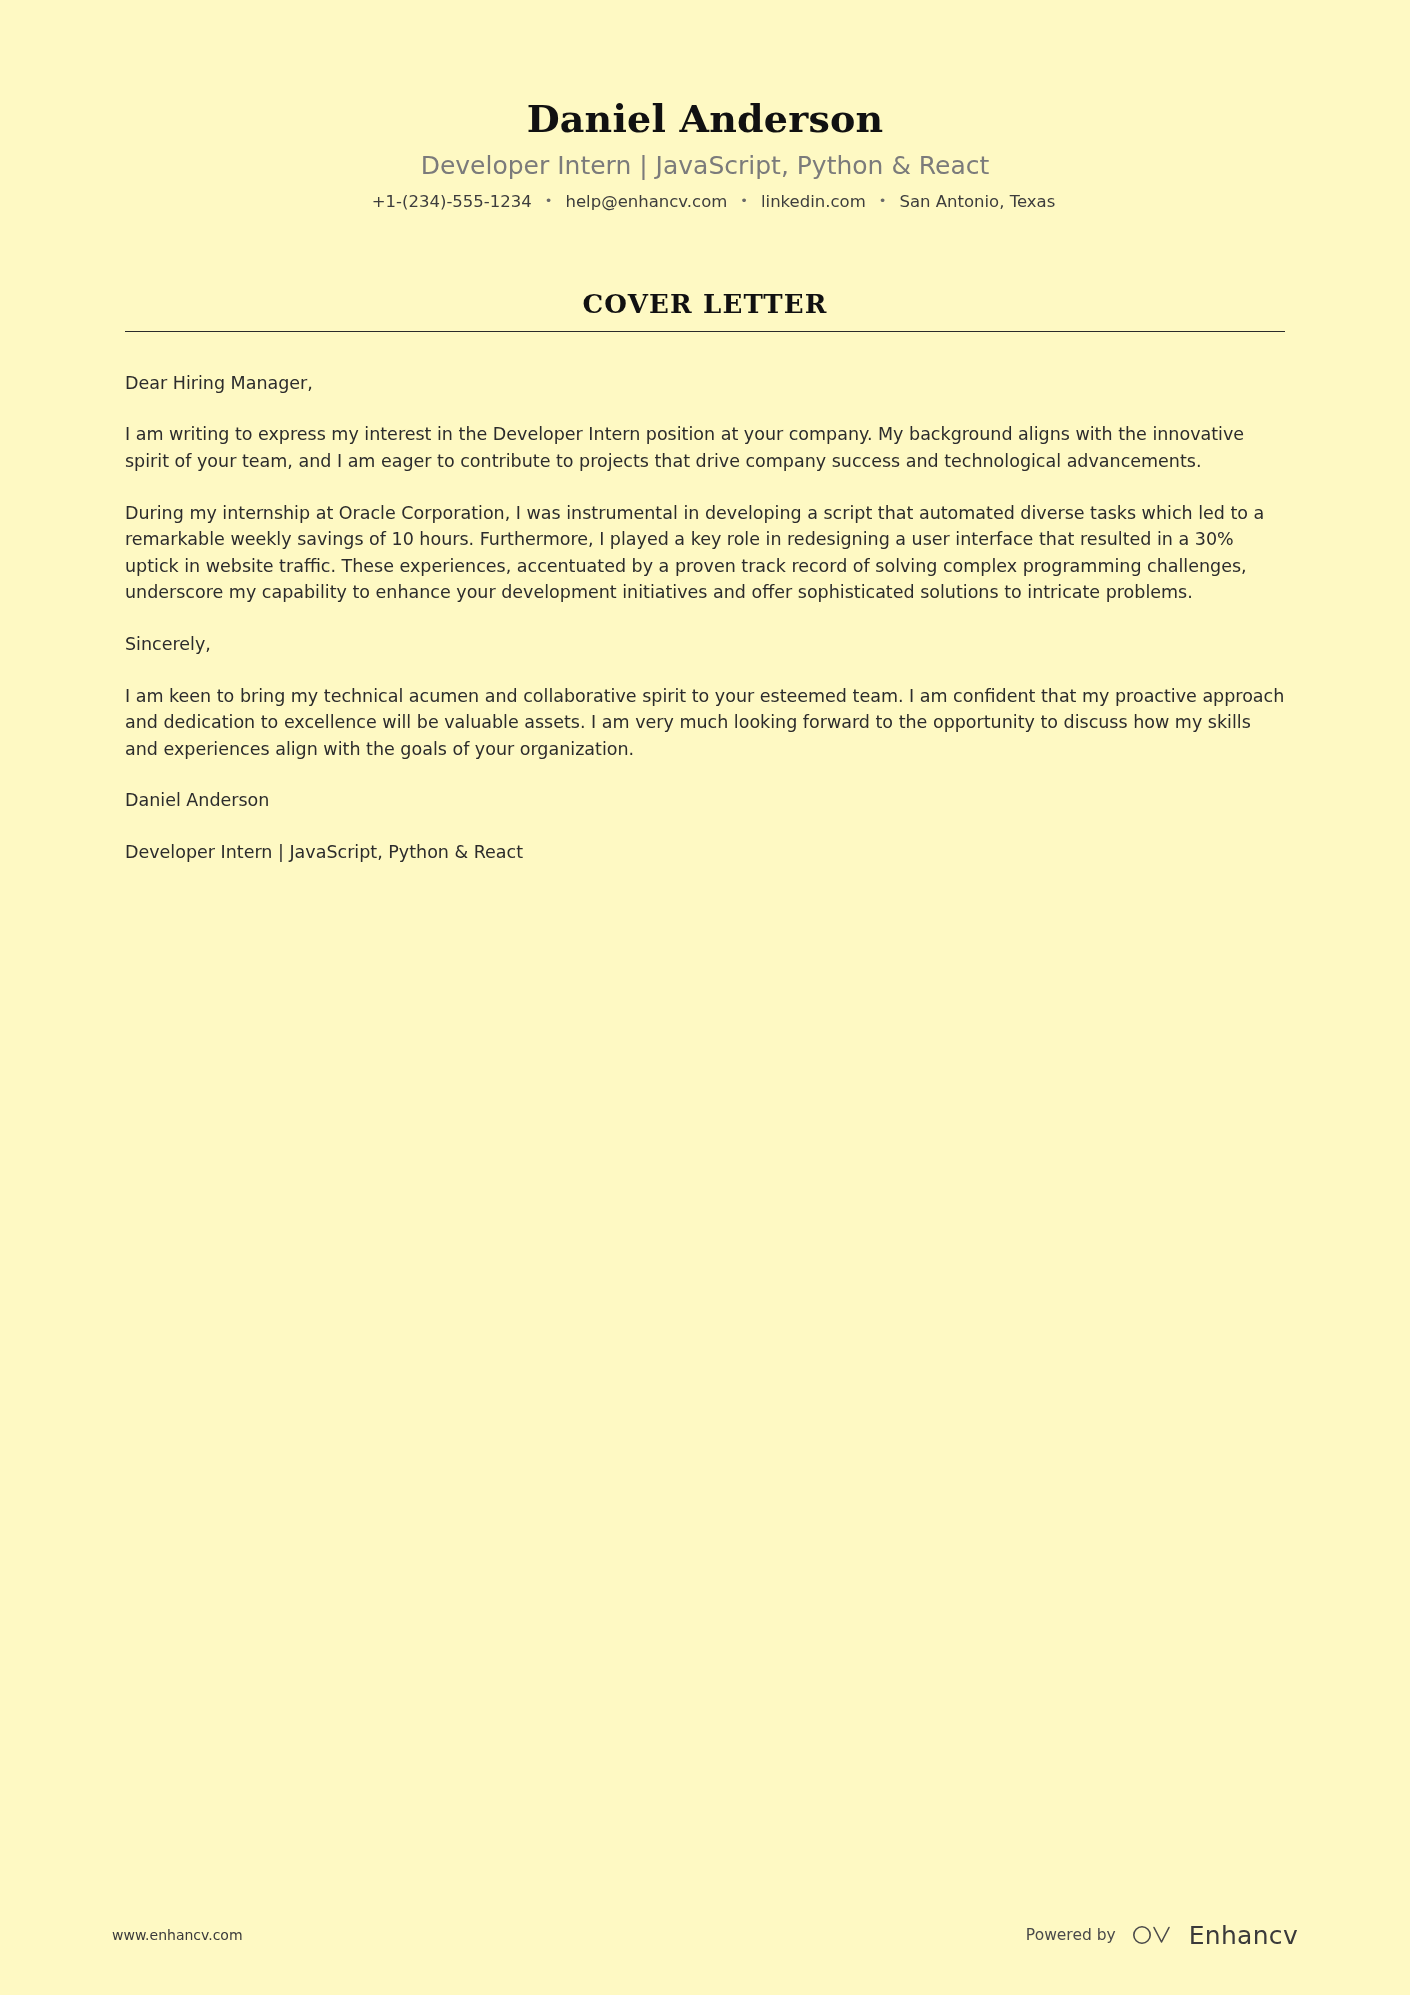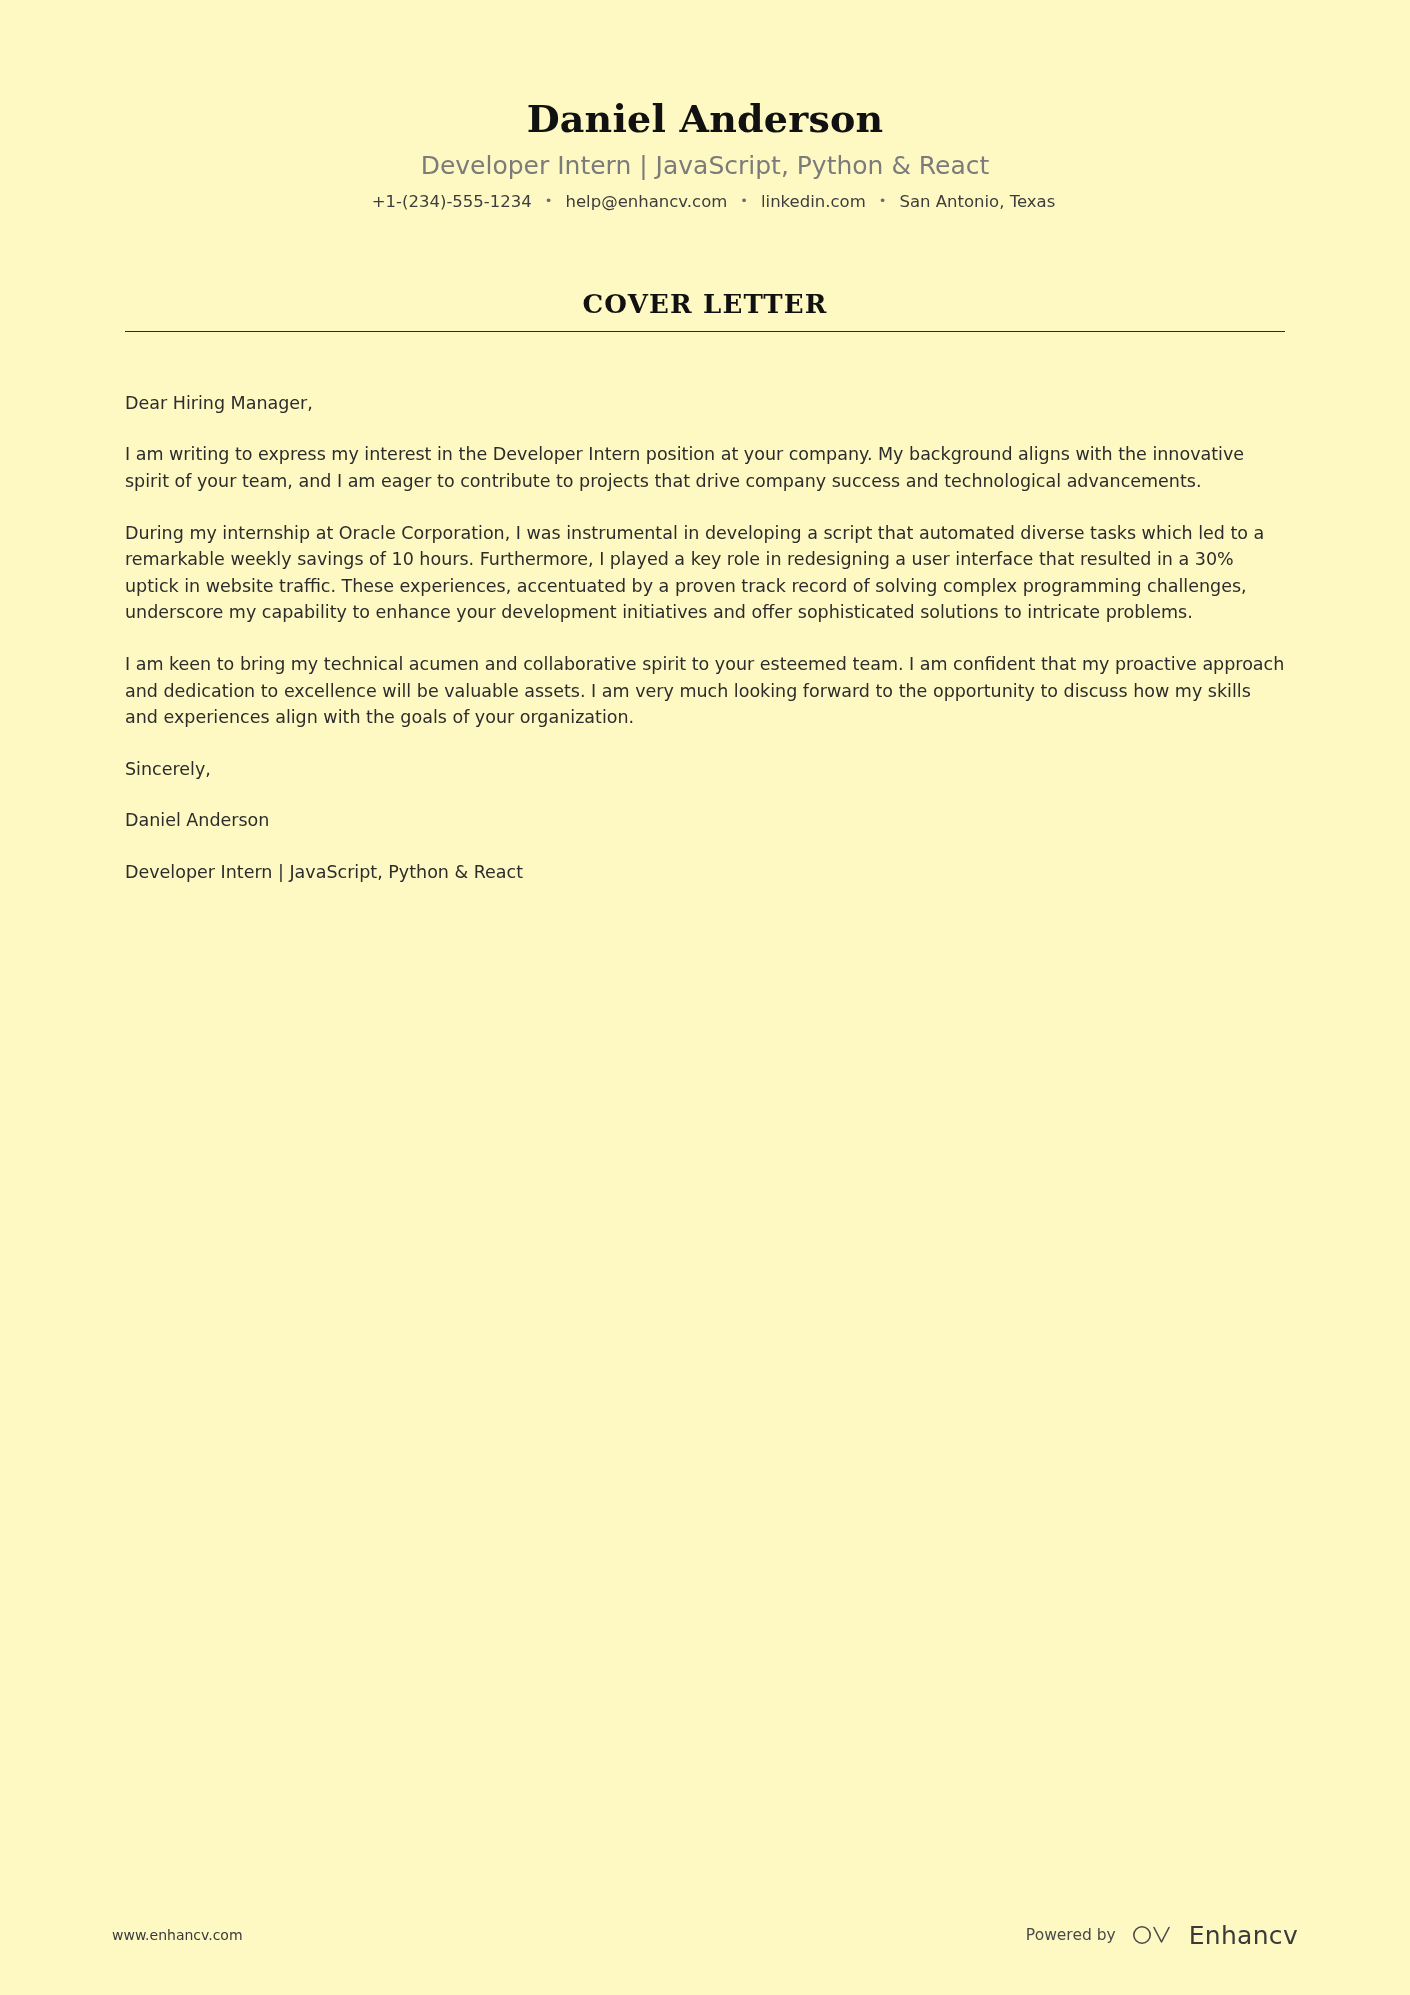--- a/index.html
+++ b/index.html
@@ -81,21 +81,21 @@
   }
   .rule {
     height: 1px;
     background: #2b2b2b;
     width: 100%;
   }
 
   
   .letter-body {
     padding: 0 125px;
-    margin-top: 58px;
+    margin-top: 38px;
   }
   .para {
     font-size: 17.5px;
     line-height: 1.52;
     color: #2c2c2c;
     margin: 0 0 25px 0;
     text-align: left;
   }
 
   
@@ -157,22 +157,22 @@
 
   <div class="section-wrap">
     <div class="section-title">COVER LETTER</div>
     <div class="rule"></div>
   </div>
 
   <div class="letter-body">
     <p class="para">Dear Hiring Manager,</p>
     <p class="para">I am writing to express my interest in the Developer Intern position at your company. My background aligns with the innovative spirit of your team, and I am eager to contribute to projects that drive company success and technological advancements.</p>
     <p class="para">During my internship at Oracle Corporation, I was instrumental in developing a script that automated diverse tasks which led to a remarkable weekly savings of 10 hours. Furthermore, I played a key role in redesigning a user interface that resulted in a 30% uptick in website traffic. These experiences, accentuated by a proven track record of solving complex programming challenges, underscore my capability to enhance your development initiatives and offer sophisticated solutions to intricate problems.</p>
+    <p class="para">Sincerely,</p>
     <p class="para">I am keen to bring my technical acumen and collaborative spirit to your esteemed team. I am confident that my proactive approach and dedication to excellence will be valuable assets. I am very much looking forward to the opportunity to discuss how my skills and experiences align with the goals of your organization.</p>
-    <p class="para">Sincerely,</p>
     <p class="para">Daniel Anderson</p>
     <p class="para">Developer Intern | JavaScript, Python &amp; React</p>
   </div>
 
   <div class="footer">
     <div class="footer-url">www.enhancv.com</div>
     <div class="powered">
       <span class="powered-label">Powered by</span>
       <span class="brand">
         <span>

